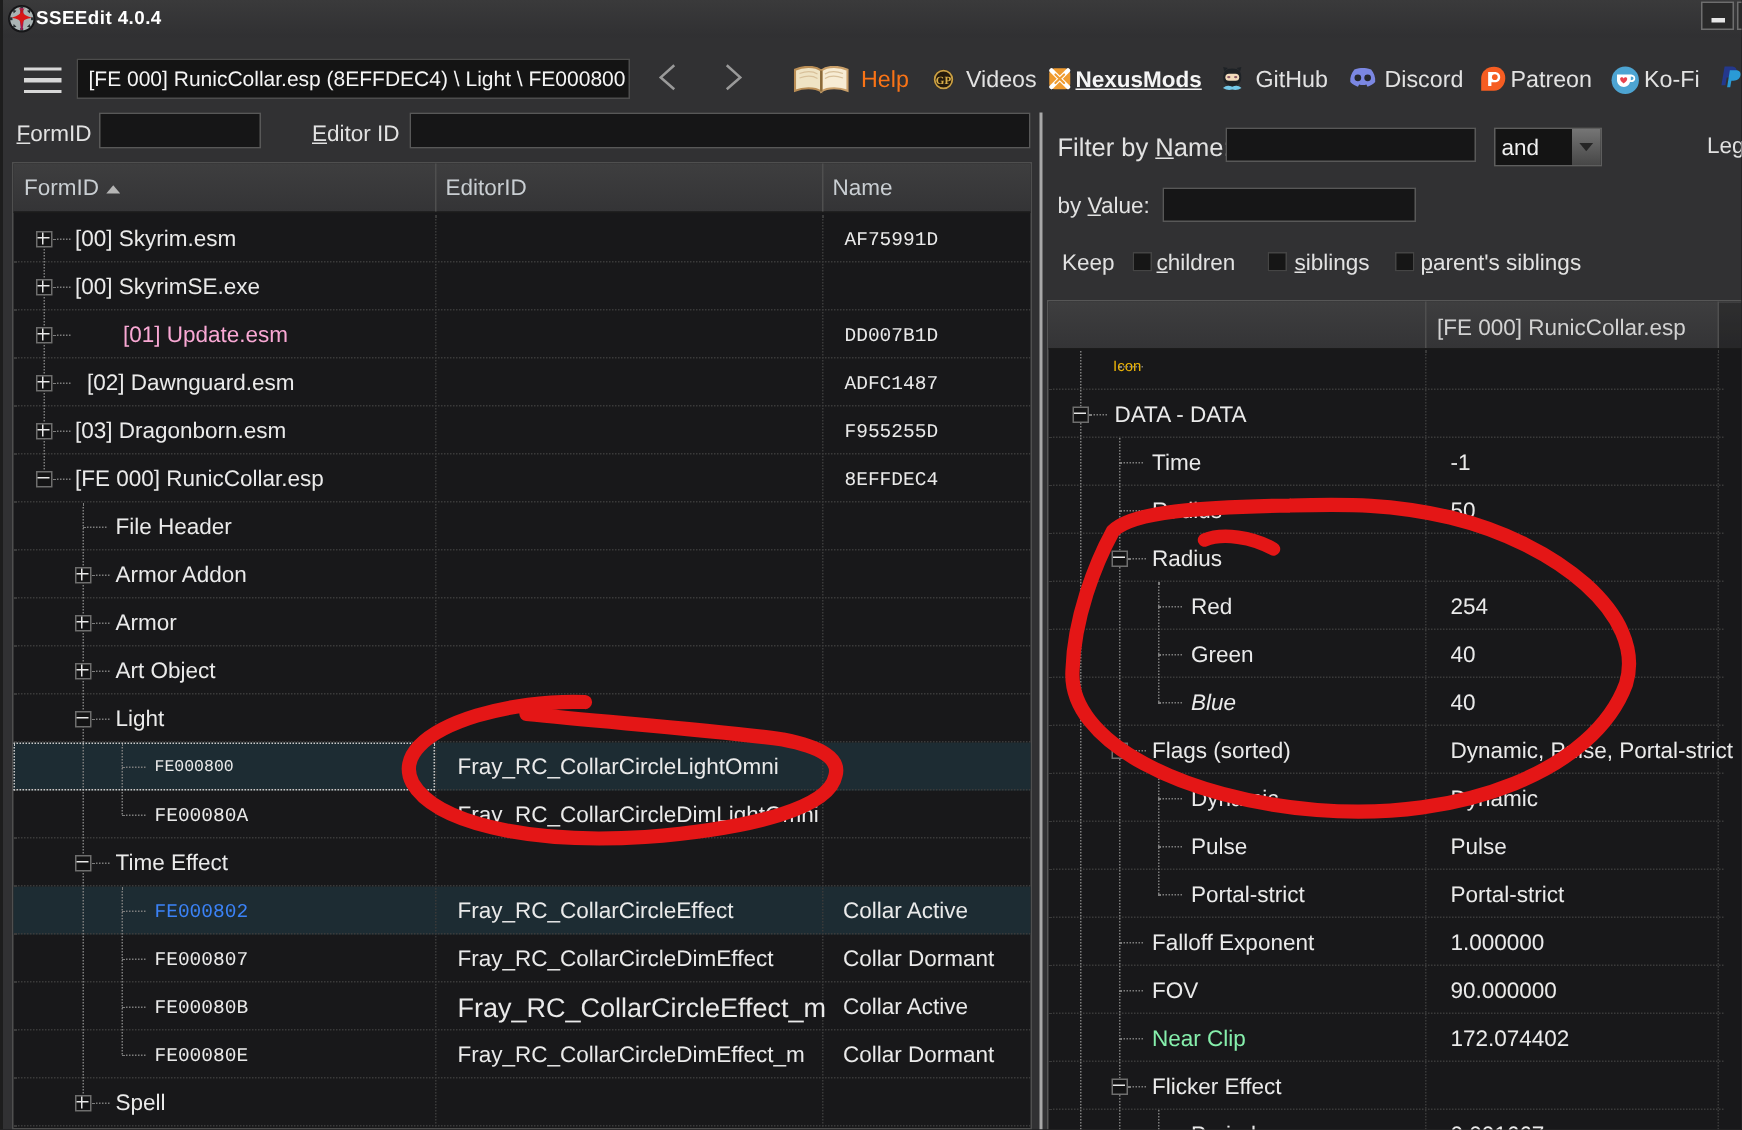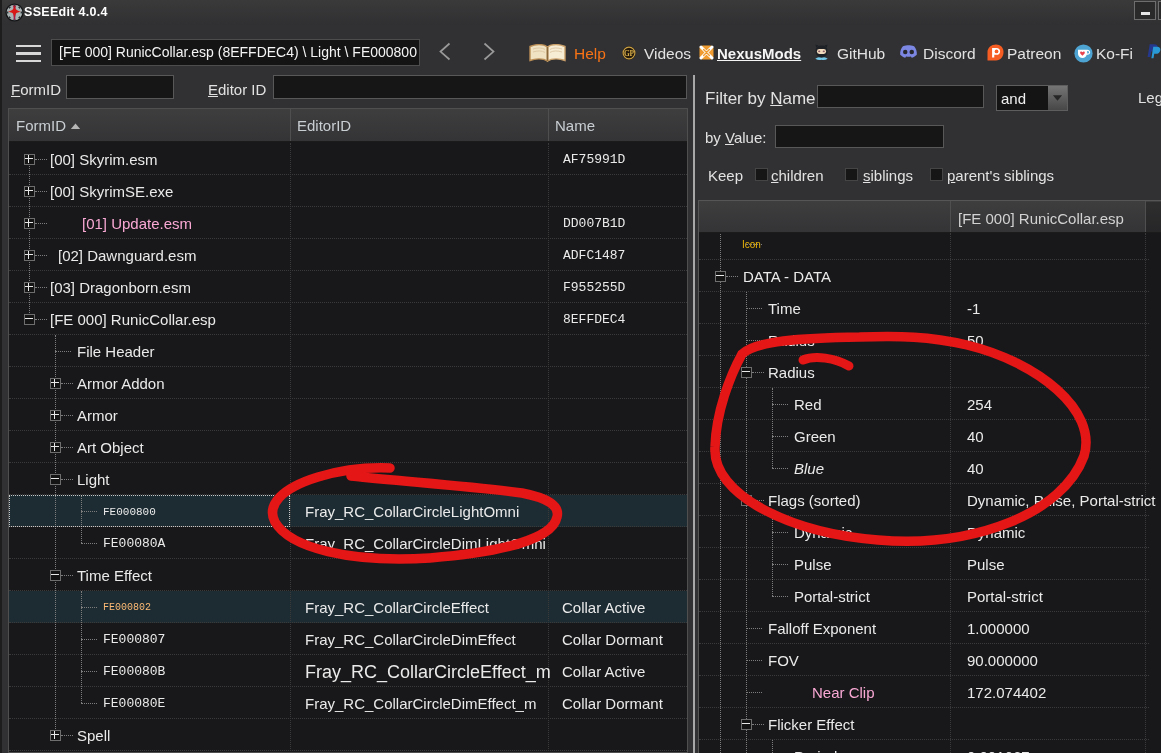--- a/index.html
+++ b/index.html
@@ -198,21 +198,21 @@
 <div style="position:absolute;left:305px;top:503px;width:240px;height:18px;color:#eaeaea;font-size:15px;line-height:18px;white-space:pre;">Fray_RC_CollarCircleLightOmni</div>
 <div style="position:absolute;left:9px;top:495px;width:281px;height:32px;border:1px dotted #c8c8c8;box-sizing:border-box;"></div>
 <div class="hdot" style="position:absolute;left:81px;top:543px;width:16px;height:0px;"></div>
 <div class="mono" style="position:absolute;left:103px;top:535px;width:180px;height:18px;color:#eaeaea;font-size:13px;line-height:18px;white-space:pre;">FE00080A</div>
 <div style="position:absolute;left:305px;top:535px;width:240px;height:18px;color:#eaeaea;font-size:15px;line-height:18px;white-space:pre;">Fray_RC_CollarCircleDimLightOmni</div>
 <div class="hdot" style="position:absolute;left:61px;top:575px;width:12px;height:0px;"></div>
 <div style="position:absolute;left:49.5px;top:569.5px;width:11px;height:11px;border:1px solid #6e6e6e;background:#141415;box-sizing:border-box;"></div>
 <div style="position:absolute;left:51px;top:574px;width:8px;height:1.4px;background:#e8e8e8;"></div>
 <div style="position:absolute;left:77px;top:567px;width:180px;height:18px;color:#eaeaea;font-size:15px;line-height:18px;white-space:pre;">Time Effect</div>
 <div class="hdot" style="position:absolute;left:81px;top:607px;width:16px;height:0px;"></div>
-<div class="mono" style="position:absolute;left:103px;top:599px;width:180px;height:18px;color:#fdba74;font-size:10px;line-height:18px;white-space:pre;">FE000802</div>
+<div class="mono" style="position:absolute;left:103px;top:599px;width:180px;height:18px;color:#3b82f6;font-size:13px;line-height:18px;white-space:pre;">FE000802</div>
 <div style="position:absolute;left:305px;top:599px;width:240px;height:18px;color:#eaeaea;font-size:15px;line-height:18px;white-space:pre;">Fray_RC_CollarCircleEffect</div>
 <div style="position:absolute;left:562px;top:599px;width:130px;height:18px;color:#eaeaea;font-size:15px;line-height:18px;white-space:pre;">Collar Active</div>
 <div class="hdot" style="position:absolute;left:81px;top:639px;width:16px;height:0px;"></div>
 <div class="mono" style="position:absolute;left:103px;top:631px;width:180px;height:18px;color:#eaeaea;font-size:13px;line-height:18px;white-space:pre;">FE000807</div>
 <div style="position:absolute;left:305px;top:631px;width:240px;height:18px;color:#eaeaea;font-size:15px;line-height:18px;white-space:pre;">Fray_RC_CollarCircleDimEffect</div>
 <div style="position:absolute;left:562px;top:631px;width:130px;height:18px;color:#eaeaea;font-size:15px;line-height:18px;white-space:pre;">Collar Dormant</div>
 <div class="hdot" style="position:absolute;left:81px;top:671px;width:16px;height:0px;"></div>
 <div class="mono" style="position:absolute;left:103px;top:663px;width:180px;height:18px;color:#eaeaea;font-size:13px;line-height:18px;white-space:pre;">FE00080B</div>
 <div style="position:absolute;left:305px;top:663px;width:240px;height:18px;color:#eaeaea;font-size:18px;line-height:18px;white-space:pre;">Fray_RC_CollarCircleEffect_m</div>
 <div style="position:absolute;left:562px;top:663px;width:130px;height:18px;color:#eaeaea;font-size:15px;line-height:18px;white-space:pre;">Collar Active</div>
@@ -313,21 +313,21 @@
 <div class="hdot" style="position:absolute;left:772px;top:596px;width:16px;height:0px;"></div>
 <div style="position:absolute;left:794px;top:588px;width:200px;height:18px;color:#eaeaea;font-size:15px;line-height:18px;white-space:pre;">Portal-strict</div>
 <div style="position:absolute;left:967px;top:588px;width:200px;height:18px;color:#eaeaea;font-size:15px;line-height:18px;white-space:pre;">Portal-strict</div>
 <div class="hdot" style="position:absolute;left:746px;top:628px;width:16px;height:0px;"></div>
 <div style="position:absolute;left:768px;top:620px;width:200px;height:18px;color:#eaeaea;font-size:15px;line-height:18px;white-space:pre;">Falloff Exponent</div>
 <div style="position:absolute;left:967px;top:620px;width:200px;height:18px;color:#eaeaea;font-size:15px;line-height:18px;white-space:pre;">1.000000</div>
 <div class="hdot" style="position:absolute;left:746px;top:660px;width:16px;height:0px;"></div>
 <div style="position:absolute;left:768px;top:652px;width:200px;height:18px;color:#eaeaea;font-size:15px;line-height:18px;white-space:pre;">FOV</div>
 <div style="position:absolute;left:967px;top:652px;width:200px;height:18px;color:#eaeaea;font-size:15px;line-height:18px;white-space:pre;">90.000000</div>
 <div class="hdot" style="position:absolute;left:746px;top:692px;width:16px;height:0px;"></div>
-<div style="position:absolute;left:768px;top:684px;width:200px;height:18px;color:#f9a8d4;font-size:15px;line-height:18px;white-space:pre;margin-left:44px;">Near Clip</div>
+<div style="position:absolute;left:768px;top:684px;width:200px;height:18px;color:#86efac;font-size:15px;line-height:18px;white-space:pre;">Near Clip</div>
 <div style="position:absolute;left:967px;top:684px;width:200px;height:18px;color:#eaeaea;font-size:15px;line-height:18px;white-space:pre;">172.074402</div>
 <div class="hdot" style="position:absolute;left:752px;top:724px;width:12px;height:0px;"></div>
 <div style="position:absolute;left:740.5px;top:718.5px;width:11px;height:11px;border:1px solid #6e6e6e;background:#141415;box-sizing:border-box;"></div>
 <div style="position:absolute;left:742px;top:723px;width:8px;height:1.4px;background:#e8e8e8;"></div>
 <div style="position:absolute;left:768px;top:716px;width:200px;height:18px;color:#eaeaea;font-size:15px;line-height:18px;white-space:pre;">Flicker Effect</div>
 
 <div style="position:absolute;left:794px;top:748px;width:200px;height:18px;color:#eaeaea;font-size:15px;line-height:18px;white-space:pre;">Period</div>
 <div style="position:absolute;left:967px;top:748px;width:200px;height:18px;color:#eaeaea;font-size:15px;line-height:18px;white-space:pre;">0.001667</div>
 <div style="position:absolute;left:700px;top:200px;width:461px;height:33px;background:transparent;"></div>
 <svg style="position:absolute;left:0px;top:0px;width:1161px;height:753px;pointer-events:none;" viewBox="0 0 1161 753">

